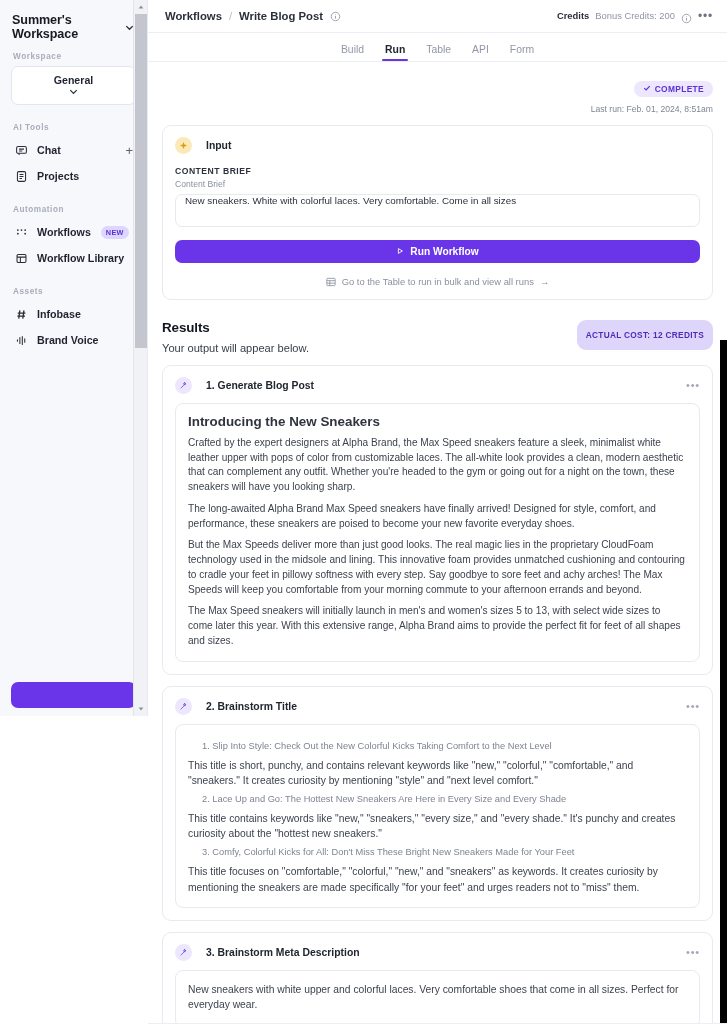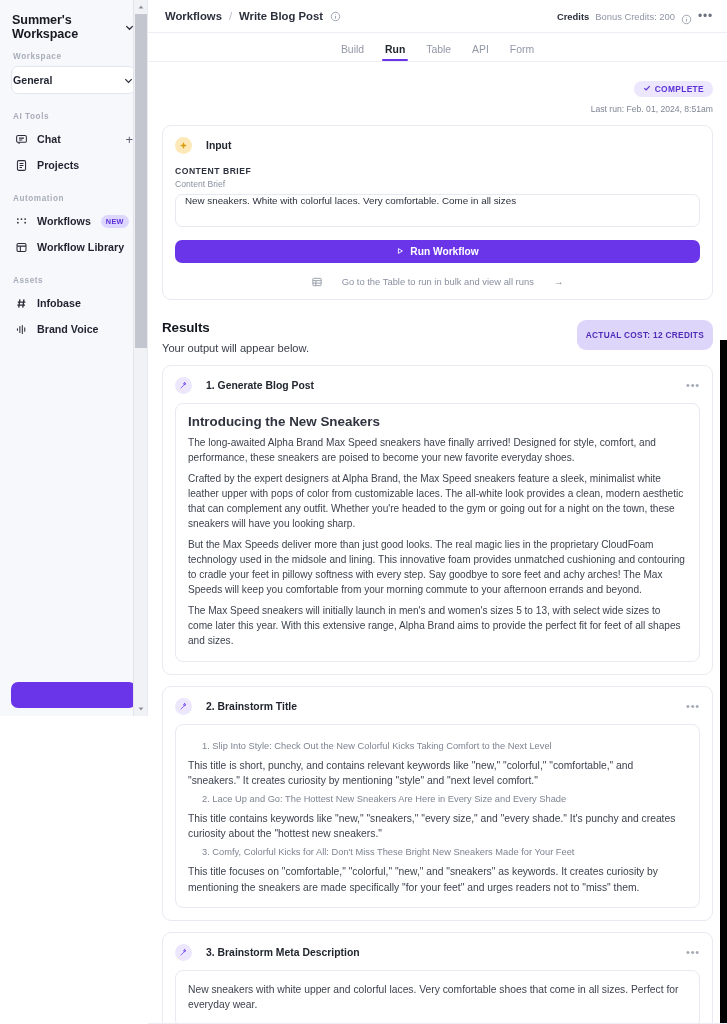--- a/index.html
+++ b/index.html
@@ -30,21 +30,21 @@
   .ws-title { font-size: 12.6px; font-weight: 700; letter-spacing: -0.1px; color: #171a22; }
   .chev { width: 11px; height: 11px; flex: 0 0 11px; }
   .chev svg { display:block; }
   .sec-label {
     font-size: 8.2px; font-weight: 700; letter-spacing: .55px;
     color: #a8adbb; text-transform: none; padding: 0 2px 5px 2px;
   }
   .teamspace-select {
     display: flex; align-items: center; justify-content: space-between;
     background: #ffffff; border: 1px solid #e3e6ee; border-radius: 7px;
-    padding: 7px 1px; margin-bottom: 18px;
+    padding: 7px 1px; margin-bottom: 18px; flex-direction: column;
   }
   .teamspace-select span { font-size: 10.6px; font-weight: 700; color: #1f2330; }
   .nav-group { margin-bottom: 16px; }
   .nav-item {
     display: flex; align-items: center; gap: 9px;
     padding: 6px 3px; border-radius: 6px; position: relative;
   }
   .nav-item .ico { width: 14px; height: 14px; flex: 0 0 14px; display:flex; align-items:center; justify-content:center; color:#2a2e3a;}
   .nav-item .lbl { font-size: 10.7px; font-weight: 700; color: #1f2330; white-space: nowrap; }
   .nav-item .plus {
@@ -81,21 +81,21 @@
   .main { flex: 1; height: 1024px; position: relative; background: #fff; overflow: hidden;}
   .topbar {
     height: 33px; border-bottom: 1px solid #eceef3;
     display: flex; align-items: center; padding: 0 14px 0 17px;
   }
   .crumbs { display: flex; align-items: center; gap: 7px; font-size: 11.3px; }
   .crumbs .c1 { color: #2b303c; font-weight: 700; }
   .crumbs .sep { color: #b9bdc8; font-weight: 400; }
   .crumbs .c2 { color: #2b303c; font-weight: 700; }
   .info-ico { width: 11px; height: 11px; color: #9aa0ae; }
-  .topbar-right { margin-left: auto; display: flex; align-items: center; gap: 6px; }
+  .topbar-right { margin-left: auto; display: flex; gap: 6px; }
   .credits-lbl { font-size: 9.4px; font-weight: 700; color: #2b303c; }
   .credits-val { font-size: 9.4px; color: #8f95a5; }
   .dots { color: #6c7280; font-size: 12px; letter-spacing: .8px; line-height: 1; }
 
   .tabsbar {
     height: 29px; border-bottom: 1px solid #eceef3;
     display: flex; align-items: flex-end; justify-content: center; gap: 21px;
   }
   .tab {
     font-size: 10.4px; color: #9297a6; padding-bottom: 6px; position: relative;
@@ -141,21 +141,21 @@
     border: 1px solid #e6e9f0; border-radius: 7px; background: #fff;
     padding: 0 9px; margin-top: 5px; min-height: 33px;
     font-size: 9.8px; color: #2b303c;
   }
   .btn-run {
     background: #6a35e8; color: #fff; border-radius: 7px; height: 23px;
     display: flex; align-items: center; justify-content: center; gap: 6px;
     font-size: 10.2px; font-weight: 700; margin-top: 13px;
   }
   .link-table {
-    display: flex; align-items: flex-end; justify-content: center; gap: 20px;
+    display: flex; align-items: flex-end; justify-content: center; gap: 6px;
     font-size: 9.4px; color: #8a909f; margin-top: 13px;
   }
   .link-table .tbl-ico { width: 10px; height: 10px; }
 
   .results-head { margin-top: 20px; }
   .badge-cost {
     display: inline-flex; align-items: center;
     background: #ded5fb; color: #4f2bb8; border-radius: 9px;
     font-size: 8.3px; font-weight: 700; letter-spacing: .3px; padding: 10px 9px;
   }
@@ -402,22 +402,22 @@
           <span class="step-ico violet">
             <svg viewBox="0 0 14 14" width="9" height="9" fill="none" stroke="#7a4ef0" stroke-width="1.3" stroke-linecap="round">
                 <path d="M3 11 L9.5 4.5M8.8 2.2l.6 1.5 1.5.6-1.5.6-.6 1.5-.6-1.5-1.5-.6 1.5-.6z"></path>
               </svg>
           </span>
           <span class="card-title">1. Generate Blog Post</span>
           <span class="card-dots">•••</span>
         </div>
         <div class="out-box">
           <div class="post-h">Introducing the New Sneakers</div>
+          <div class="post-p">Crafted by the expert designers at Alpha Brand, the Max Speed sneakers feature a sleek, minimalist white leather upper with pops of color from customizable laces. The all-white look provides a clean, modern aesthetic that can complement any outfit. Whether you're headed to the gym or going out for a night on the town, these sneakers will have you looking sharp.</div>
           <div class="post-p">The long-awaited Alpha Brand Max Speed sneakers have finally arrived! Designed for style, comfort, and performance, these sneakers are poised to become your new favorite everyday shoes.</div>
-          <div class="post-p">Crafted by the expert designers at Alpha Brand, the Max Speed sneakers feature a sleek, minimalist white leather upper with pops of color from customizable laces. The all-white look provides a clean, modern aesthetic that can complement any outfit. Whether you're headed to the gym or going out for a night on the town, these sneakers will have you looking sharp.</div>
           <div class="post-p">But the Max Speeds deliver more than just good looks. The real magic lies in the proprietary CloudFoam technology used in the midsole and lining. This innovative foam provides unmatched cushioning and contouring to cradle your feet in pillowy softness with every step. Say goodbye to sore feet and achy arches! The Max Speeds will keep you comfortable from your morning commute to your afternoon errands and beyond.</div>
           <div class="post-p">The Max Speed sneakers will initially launch in men's and women's sizes 5 to 13, with select wide sizes to come later this year. With this extensive range, Alpha Brand aims to provide the perfect fit for feet of all shapes and sizes.</div>
         </div>
       </div>
 
       <div class="card">
         <div class="card-head">
           <span class="step-ico violet">
             <svg viewBox="0 0 14 14" width="9" height="9" fill="none" stroke="#7a4ef0" stroke-width="1.3" stroke-linecap="round">
                 <path d="M3 11 L9.5 4.5M8.8 2.2l.6 1.5 1.5.6-1.5.6-.6 1.5-.6-1.5-1.5-.6 1.5-.6z"></path>

